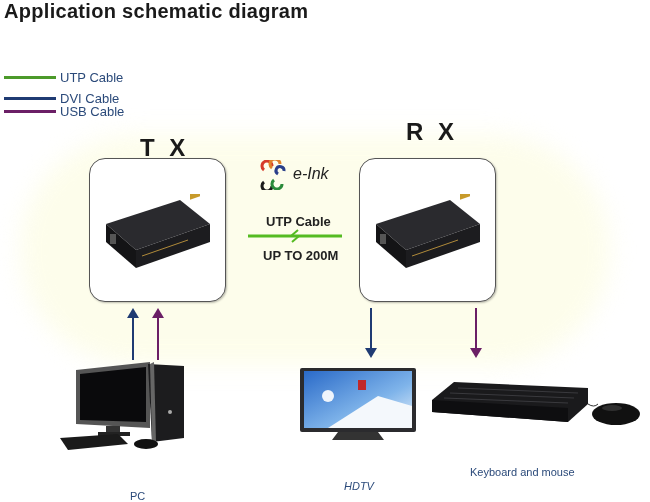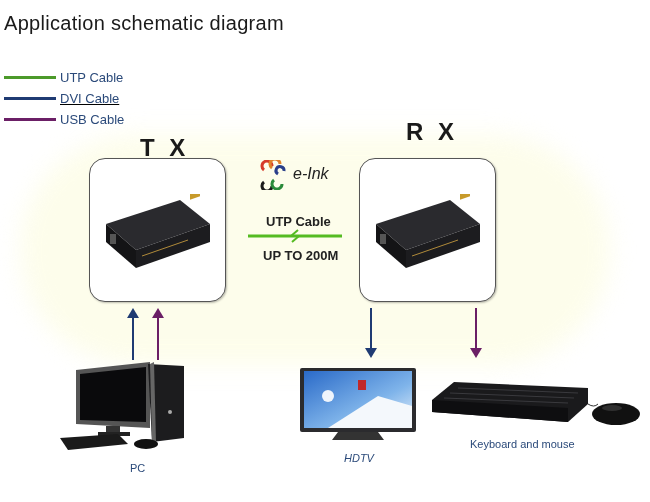--- a/index.html
+++ b/index.html
@@ -1,45 +1,45 @@
 <!DOCTYPE html>
 <html><head>
 <meta charset="utf-8">
 <style>
   html, body { margin:0; padding:0; background:#ffffff; }
   body { width:650px; height:502px; position:relative; overflow:hidden; font-family:"Liberation Sans", sans-serif; }
   .abs { position:absolute; }
-  .title { left:4px; top:12px; font-size:20px; color:#1a1a1a; letter-spacing:0.3px; }
+  .title { left:4px; top:0; font-size:20px; color:#1a1a1a; letter-spacing:0.3px;font-weight:bold; }
   .legend-row { position:absolute; left:4px; height:20px; display:flex; align-items:center; }
   .legend-line { width:52px; height:3px; margin-right:4px; }
   .legend-label { font-size:13px; color:#2b4a7a; }
   .bg-tint { left:20px; top:135px; width:590px; height:230px; background:#fdfde9; border-radius:120px; filter:blur(12px); opacity:0.9; }
   .unit-title { font-size:24px; font-weight:bold; color:#1a1a1a; letter-spacing:4px; }
   .unit-box { width:135px; height:142px; border:1.5px solid #555; border-radius:16px; background:#fff; box-shadow:1px 1px 2px rgba(0,0,0,0.25); }
   .device { position:absolute; left:12px; top:35px; width:110px; height:78px; }
   .mid-text { font-size:13px; font-weight:bold; color:#222; }
   .logo-text { font-size:16px; color:#222;font-style:italic; }
-  .cap { font-size:11px; color:#2b4a7a; }
+  .cap { font-size:11px; color:#2b4a7a;margin-top:28px; }
 </style>
 </head>
 <body>
 
 <div class="abs bg-tint"></div>
 
 <div class="abs title">Application schematic diagram</div>
 
 <div class="legend-row" style="top:67px;">
   <div class="legend-line" style="background:#4c9a2a;"></div>
   <span class="legend-label">UTP Cable</span>
 </div>
-<div class="legend-row" style="top:88px;text-decoration:underline;">
+<div class="legend-row" style="top:88px;">
   <div class="legend-line" style="background:#1f3b73;"></div>
   <span class="legend-label">DVI Cable</span>
 </div>
-<div class="legend-row" style="top:109px;text-align:right;">
+<div class="legend-row" style="top:101px;text-align:right;">
   <div class="legend-line" style="background:#6b1f66;"></div>
   <span class="legend-label">USB Cable</span>
 </div>
 
 <div class="abs unit-title" style="left:140px; top:134px;">T X</div>
 <div class="abs unit-box" style="left:89px; top:158px;">
   <svg class="device" viewBox="0 0 110 78">
     <polygon points="4,30 78,6 108,30 34,56" fill="#2a2a2e"></polygon>
     <polygon points="4,30 34,56 34,74 4,48" fill="#141416"></polygon>
     <polygon points="34,56 108,30 108,48 34,74" fill="#1c1c1f"></polygon>

